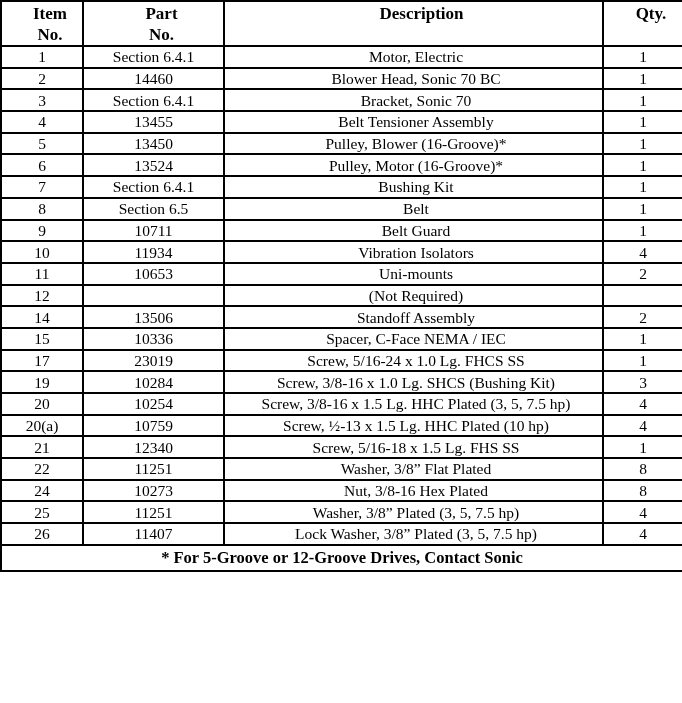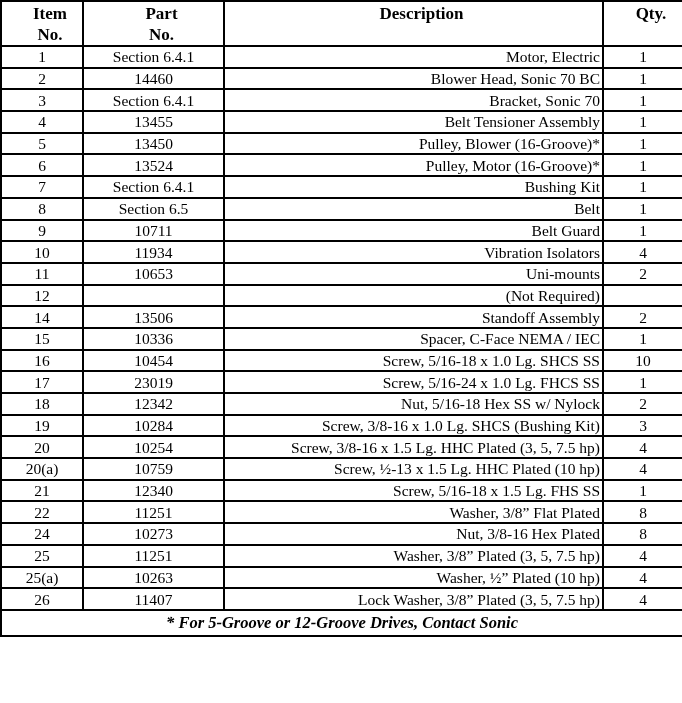--- a/index.html
+++ b/index.html
@@ -46,31 +46,30 @@
     height: 17.7px;
     padding: 1px 2px;
     vertical-align: middle;
   }
   tbody td.col-item,
   tbody td.col-part,
   tbody td.col-qty {
     text-align: center;
   }
   tbody td.col-desc {
-    text-align: right;
+    text-align: center;
     padding-left: 7px;
   }
   tfoot td {
     font-weight: bold;
     font-size: 16.5px;
     text-align: center;
     height: 22px;
     padding: 1px 12px;
     vertical-align: middle;
-    font-style: italic;
   }
 </style>
 </head>
 <body>
 
 <table class="parts">
   <colgroup>
     <col class="c-item">
     <col class="c-part">
     <col class="c-desc">
@@ -163,36 +162,24 @@
         <td class="col-desc">Standoff Assembly</td>
         <td class="col-qty">2</td>
       </tr>
       <tr>
         <td class="col-item">15</td>
         <td class="col-part">10336</td>
         <td class="col-desc">Spacer, C-Face NEMA / IEC</td>
         <td class="col-qty">1</td>
       </tr>
       <tr>
-        <td class="col-item">16</td>
-        <td class="col-part">10454</td>
-        <td class="col-desc">Screw, 5/16-18 x 1.0 Lg. SHCS SS</td>
-        <td class="col-qty">10</td>
-      </tr>
-      <tr>
         <td class="col-item">17</td>
         <td class="col-part">23019</td>
         <td class="col-desc">Screw, 5/16-24 x 1.0 Lg. FHCS SS</td>
         <td class="col-qty">1</td>
-      </tr>
-      <tr>
-        <td class="col-item">18</td>
-        <td class="col-part">12342</td>
-        <td class="col-desc">Nut, 5/16-18 Hex SS w/ Nylock</td>
-        <td class="col-qty">2</td>
       </tr>
       <tr>
         <td class="col-item">19</td>
         <td class="col-part">10284</td>
         <td class="col-desc">Screw, 3/8-16 x 1.0 Lg. SHCS (Bushing Kit)</td>
         <td class="col-qty">3</td>
       </tr>
       <tr>
         <td class="col-item">20</td>
         <td class="col-part">10254</td>
@@ -220,26 +207,20 @@
       <tr>
         <td class="col-item">24</td>
         <td class="col-part">10273</td>
         <td class="col-desc">Nut, 3/8-16 Hex Plated</td>
         <td class="col-qty">8</td>
       </tr>
       <tr>
         <td class="col-item">25</td>
         <td class="col-part">11251</td>
         <td class="col-desc">Washer, 3/8” Plated (3, 5, 7.5 hp)</td>
-        <td class="col-qty">4</td>
-      </tr>
-      <tr>
-        <td class="col-item">25(a)</td>
-        <td class="col-part">10263</td>
-        <td class="col-desc">Washer, ½” Plated (10 hp)</td>
         <td class="col-qty">4</td>
       </tr>
       <tr>
         <td class="col-item">26</td>
         <td class="col-part">11407</td>
         <td class="col-desc">Lock Washer, 3/8” Plated (3, 5, 7.5 hp)</td>
         <td class="col-qty">4</td>
       </tr>
     </tbody>
   <tfoot>

